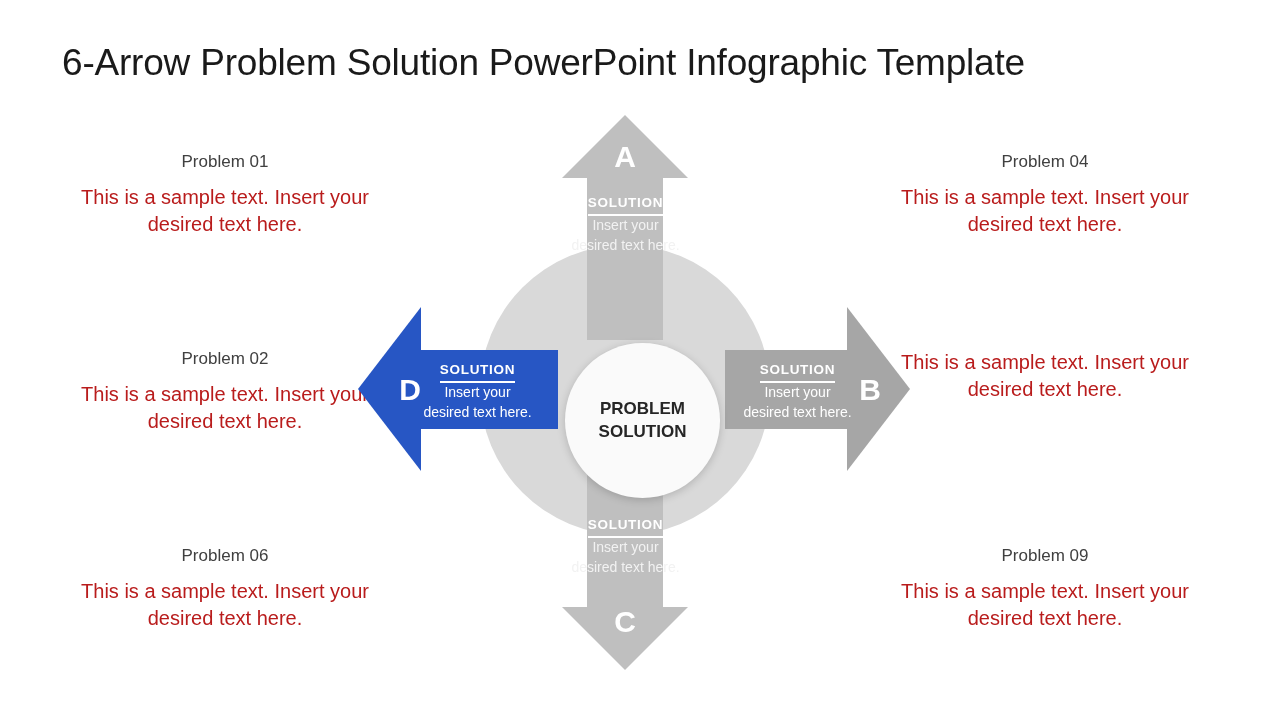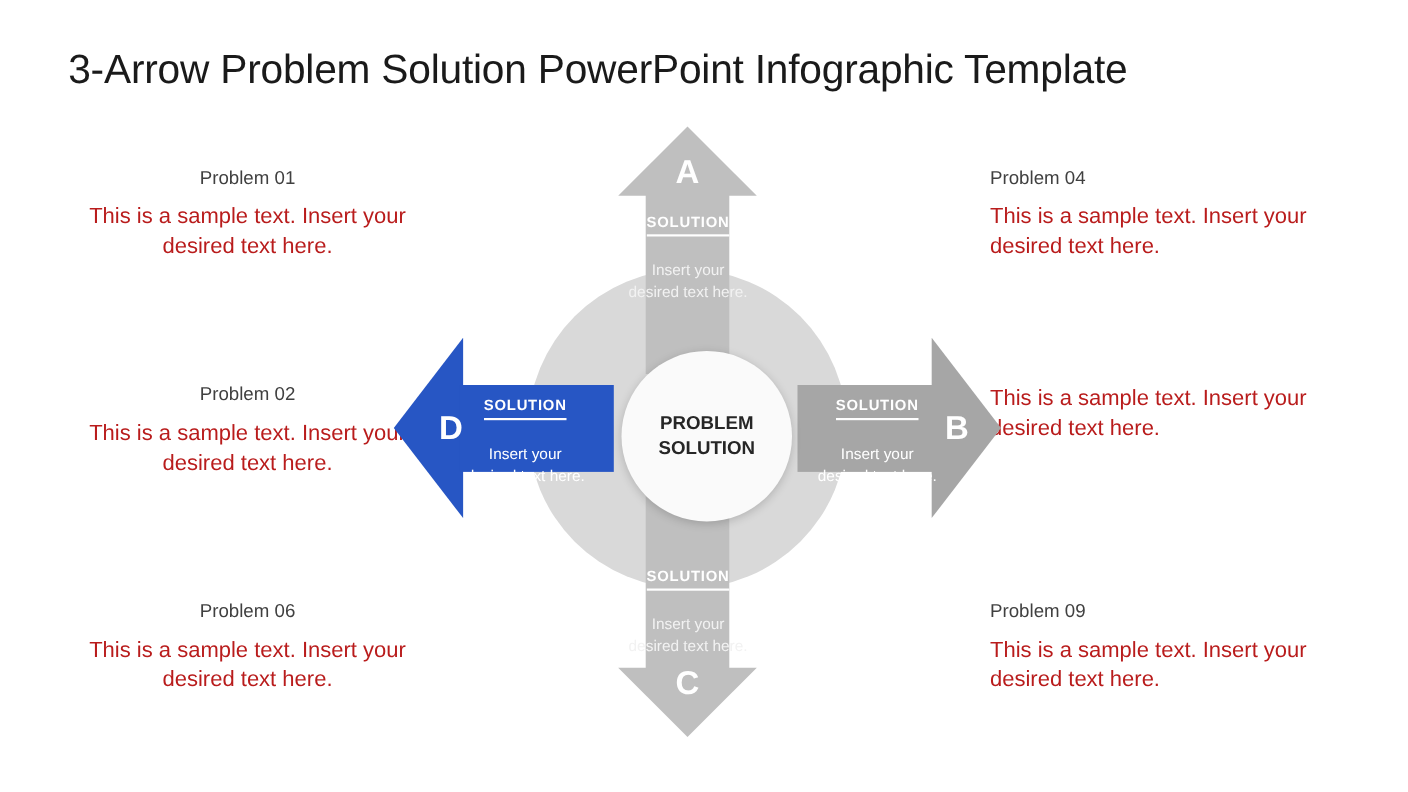--- a/index.html
+++ b/index.html
@@ -37,21 +37,21 @@
     font-weight: normal;
     color: #404040;
     margin-bottom: 12px;
   }
   .side-block .body {
     font-size: 20px;
     color: #b91c1c;
     line-height: 1.35;
   }
   .side-left { text-align: center; left: 80px; }
-  .side-right { text-align: left; left: 900px; }
+  .side-right { text-align: center; left: 900px; }
 
   .row1 { top: 152px; }
   .row2 { top: 349px; }
   .row3 { top: 546px; }
 
   
   #diagram {
     position: absolute;
     left: 395px;
     top: 115px;
@@ -166,54 +166,54 @@
     font-size: 13.5px;
     font-weight: bold;
     letter-spacing: 0.7px;
     padding-bottom: 4px;
     border-bottom: 2px solid #ffffff;
     display: inline-block;
   }
   .sol .sol-body {
     font-size: 14px;
     line-height: 1.42;
-    margin-top: 21px;
+    margin-top: 0;
     color: #f2f2f2;
   }
   .sol-up    { left: 173px; top: 78px;  width: 115px; }
   .sol-down  { left: 173px; top: 400px; width: 115px; }
   .sol-right { left: 345px; top: 245px; width: 115px; }
   .sol-left  { left: 25px;  top: 245px; width: 115px; }
   .sol-left .sol-body, .sol-right .sol-body { color: #ffffff; }
 
   
   .center-circle {
     position: absolute;
-    left: 170px; top: 204px;
+    left: 170px; top: 228px;
     width: 155px; height: 155px;
     border-radius: 50%;
     background: #fafafa;
     box-shadow: 0 2px 9px rgba(0,0,0,0.18);
     display: flex;
     align-items: center;
     justify-content: center;
   }
   .center-circle .center-label {
     font-size: 17px;
     font-weight: bold;
     color: #262626;
     text-align: center;
     line-height: 1.35;
     white-space: pre-line;
   }
 </style>
 </head>
 <body>
 
-<div id="slide-title">3-Arrow Problem Solution PowerPoint Infographic Template</div>
+<div id="slide-title">6-Arrow Problem Solution PowerPoint Infographic Template</div>
 
 <div class="side-block side-left row1">
   <div class="heading">Problem 01</div>
   <div class="body">This is a sample text. Insert your desired text here.</div>
 </div>
 <div class="side-block side-left row2">
   <div class="heading">Problem 02</div>
   <div class="body">This is a sample text. Insert your desired text here.</div>
 </div>
 <div class="side-block side-left row3">

